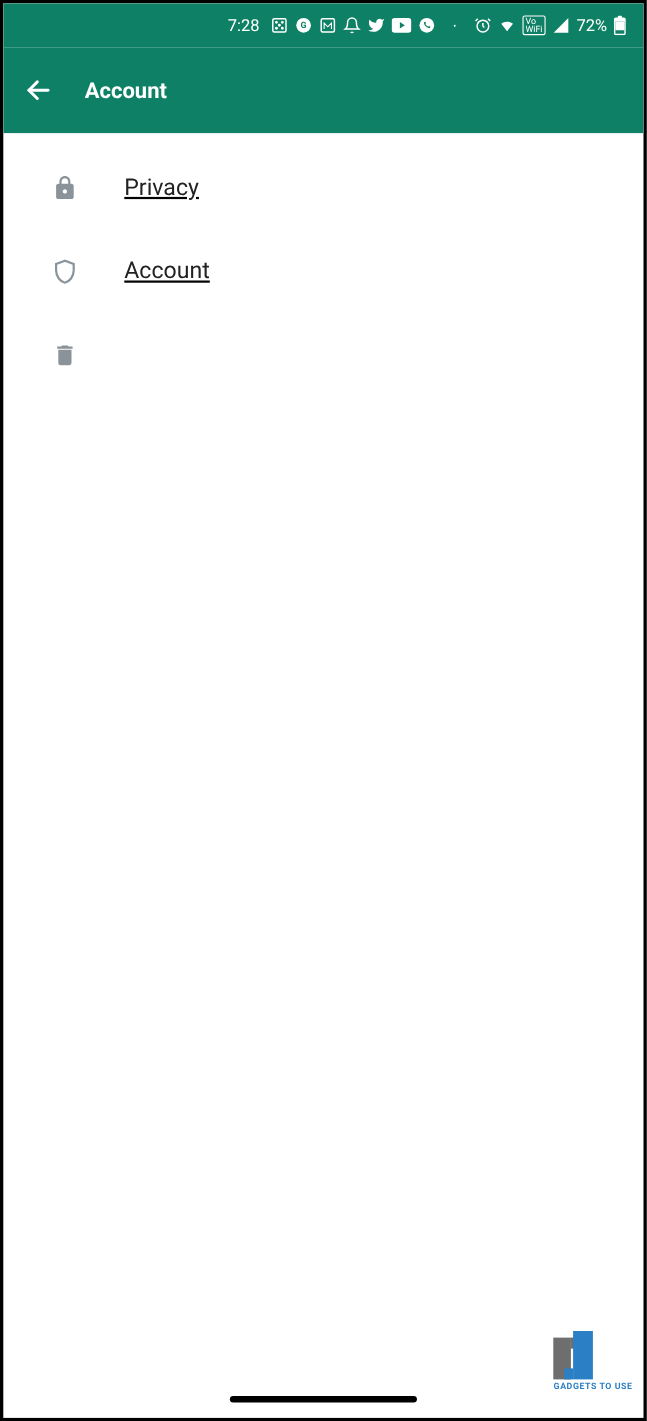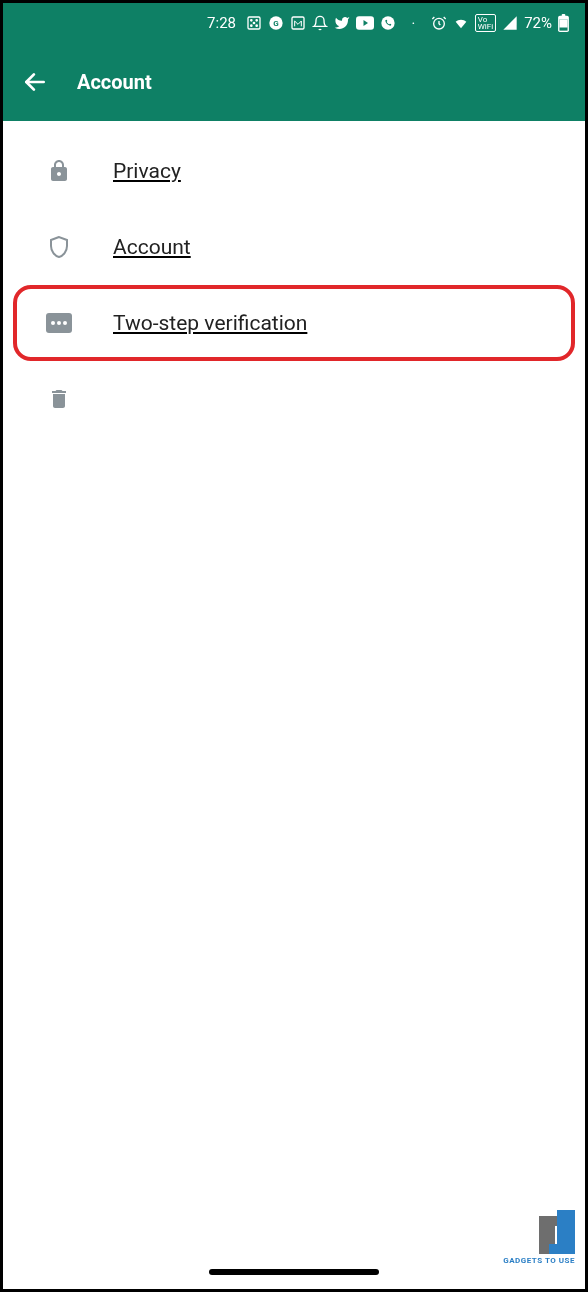--- a/index.html
+++ b/index.html
@@ -87,21 +87,21 @@
       height: 6px;
       background: #000;
       border-radius: 3px;
     }
     .watermark {
       position: absolute;
       bottom: 24px;
       right: 10px;
       display: flex;
       flex-direction: column;
-      align-items: flex-end;
+      align-items: flex-start;
     }
     .watermark-logo {
       display: flex;
       gap: 2px;
       align-items: flex-end;
     }
     .watermark-logo .bar1 {
       width: 16px;
       height: 38px;
       background: #6e6e6e;
@@ -252,31 +252,20 @@
 
   <div class="menu-item">
     <div class="icon">
       <svg width="24" height="24" viewBox="0 0 24 24" fill="none" stroke="#8a9399" stroke-width="2">
           <path d="M12 2L4 5v6c0 5.5 3.8 10 8 11 4.2-1 8-5.5 8-11V5l-8-3z"></path>
         </svg>
     </div>
     <div class="label">Account</div>
   </div>
 
-  <div class="menu-item highlighted">
-    <div class="icon">
-      <svg width="26" height="20" viewBox="0 0 26 20" fill="#8a9399">
-          <rect width="26" height="20" rx="3"></rect>
-          <circle cx="7" cy="10" r="2" fill="white"></circle>
-          <circle cx="13" cy="10" r="2" fill="white"></circle>
-          <circle cx="19" cy="10" r="2" fill="white"></circle>
-        </svg>
-    </div>
-    <div class="label">Two-step verification</div>
-  </div>
 
 
 
   <div class="menu-item">
     <div class="icon">
       <svg width="24" height="24" viewBox="0 0 24 24" fill="#8a9399">
           <path d="M6 19c0 1.1.9 2 2 2h8c1.1 0 2-.9 2-2V7H6v12zM19 4h-3.5l-1-1h-5l-1 1H5v2h14V4z"></path>
         </svg>
     </div>
   </div>

